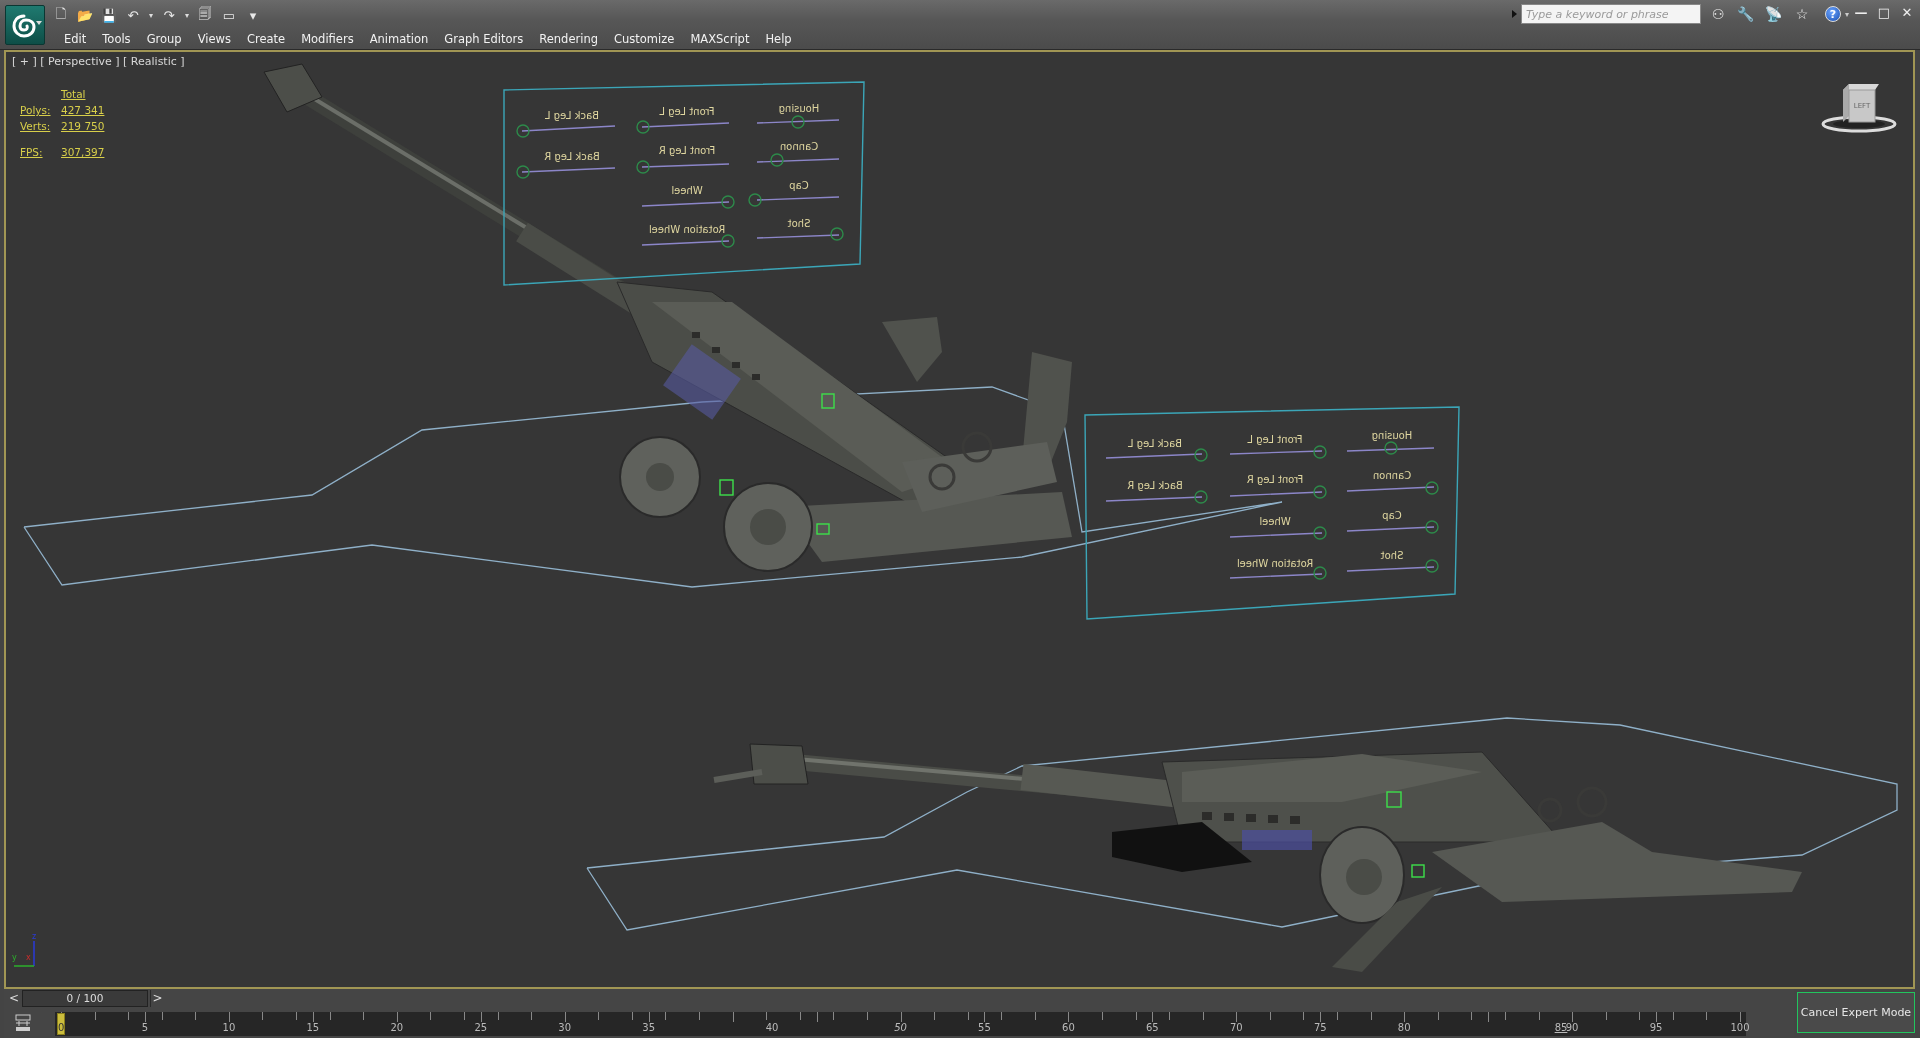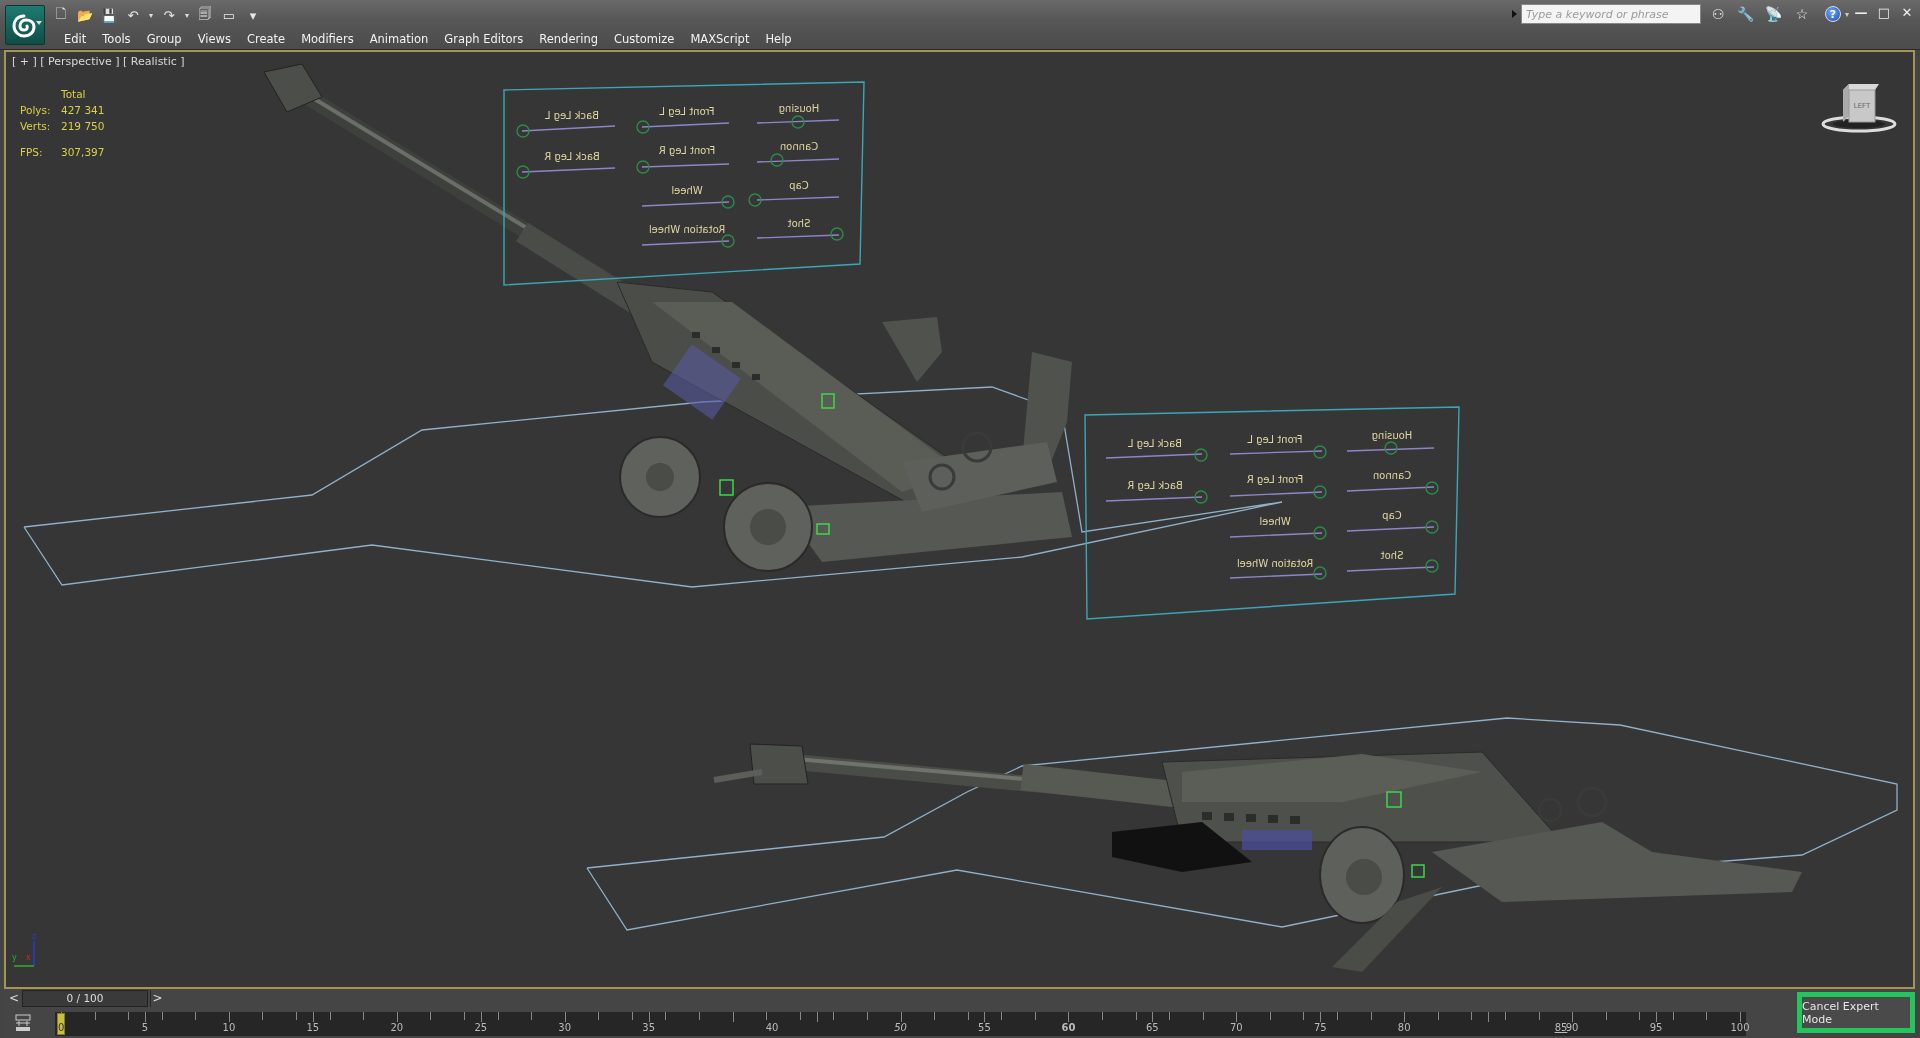--- a/index.html
+++ b/index.html
@@ -32,41 +32,41 @@
   .info-icon { width: 18px; height: 18px; color: #eee; font-size: 14px; display: flex; align-items: center; justify-content: center; }
   #help-icon { width: 16px; height: 16px; border-radius: 50%; background: radial-gradient(circle at 40% 35%, #6aa4ff, #1a4fb0); color: #fff; font-size: 11px; font-weight: bold; display: flex; align-items: center; justify-content: center; margin-left: 14px; border: 1px solid #ddd; }
   #help-caret { color: #ccc; font-size: 8px; margin-left: 4px; }
   #win-controls { position: absolute; right: 6px; top: 5px; display: flex; gap: 9px; }
   .win-btn { width: 14px; height: 14px; color: #eee; font-size: 13px; font-weight: bold; display: flex; align-items: center; justify-content: center; }
 
   
   #viewport { position: absolute; left: 4px; top: 50px; width: 1911px; height: 939px;
     background: #363636; border: 2px solid #a19654; overflow: hidden; }
   #vp-label { position: absolute; left: 6px; top: 3px; color: #d8d8d8; font-size: 11px; white-space: pre; }
-  #stats { position: absolute; left: 14px; top: 34px; color: #d8cf4a; font-size: 10.5px; line-height: 16px; }
+  #stats { position: absolute; left: 14px; top: 34px; color: #d8cf4a; font-size: 10.5px; line-height: 16px; text-decoration: underline; }
   #stats .row { display: flex; }
   #stats .k { width: 41px; }
   #viewcube { position: absolute; right: 14px; top: 26px; width: 80px; height: 58px; }
   #scene { position: absolute; left: -4px; top: -50px; }
 
   
   #time-nav { position: absolute; left: 4px; top: 989px; width: 1790px; height: 19px; background: #454545; }
   #prev-frame { position: absolute; left: 3px; top: 1px; width: 14px; height: 17px; color: #ddd; font-size: 12px; text-align: center; line-height: 17px; }
   #frame-field { position: absolute; left: 18px; top: 1px; width: 126px; height: 17px; background: #3a3a3a; border: 1px solid #222; color: #ddd; font-size: 10.5px; text-align: center; line-height: 15px; }
   #next-frame { position: absolute; left: 146px; top: 1px; width: 14px; height: 17px; color: #ddd; font-size: 12px; text-align: center; line-height: 17px; border-left: 1px solid #2a2a2a; }
   #track-row { position: absolute; left: 4px; top: 1008px; width: 1790px; height: 30px; background: #454545; }
   #track-bar-icon { position: absolute; left: 10px; top: 6px; width: 18px; height: 18px; }
   #track { position: absolute; left: 51px; top: 4px; width: 1691px; height: 24px; background: #262626; }
   .tick { position: absolute; top: 0; width: 1px; height: 8px; background: #888; }
   .tick.major { height: 10px; }
   .tick-lbl { position: absolute; top: 10px; color: #bbb; font-size: 10px; transform: translateX(-50%); }
   #time-slider { position: absolute; top: 1px; left: 2px; width: 8px; height: 22px; background: #cbbd3d; border: 1px solid #8a7f1c; }
   #time-slider span { position: absolute; top: 8px; left: 0; color: #333; font-size: 10px; }
   #bottom-right { position: absolute; left: 1794px; top: 989px; width: 126px; height: 49px; background: #444; }
-  #cancel-expert { position: absolute; left: 3px; top: 3px; width: 118px; height: 41px; border: 5px solid #22c55e; background: #4a4a4a; color: #e6e6e6; font-size: 11px; display: flex; align-items: center; justify-content: center; }
+  #cancel-expert { position: absolute; left: 3px; top: 3px; width: 118px; height: 41px; border: 1px solid #22c55e; background: #4a4a4a; color: #e6e6e6; font-size: 11px; display: flex; align-items: center; justify-content: center; }
   .svg-text { font-family: "DejaVu Sans", sans-serif; }
 </style>
 </head>
 <body>
 
 <div id="app">
 
   <div id="titlebar">
     <div id="app-button">
       <svg width="26" height="26" viewBox="0 0 26 26">
@@ -397,21 +397,21 @@
         <span class="tick-lbl" style="left: 173.9px;">10</span>
         <span class="tick-lbl" style="left: 257.85px;">15</span>
         <span class="tick-lbl" style="left: 341.8px;">20</span>
         <span class="tick-lbl" style="left: 425.75px;">25</span>
         <span class="tick-lbl" style="left: 509.7px;">30</span>
         <span class="tick-lbl" style="left: 593.65px;">35</span>
         <span class="tick-lbl" style="left: 717px;">40</span>
         <span class="tick-lbl" style="left: 744px; margin-top: 39px;">45</span>
         <span class="tick-lbl" style="left: 845.5px; font-style: italic;">50</span>
         <span class="tick-lbl" style="left: 929.45px;">55</span>
-        <span class="tick-lbl" style="left: 1013.4px; font-weight: bold;">60</span>
+        <span class="tick-lbl" style="left: 1013.4px;">60</span>
         <span class="tick-lbl" style="left: 1097.35px;">65</span>
         <span class="tick-lbl" style="left: 1181.3px;">70</span>
         <span class="tick-lbl" style="left: 1265.25px;">75</span>
         <span class="tick-lbl" style="left: 1349.2px;">80</span>
         <span class="tick-lbl" style="left: 1506px; text-decoration: underline;">85</span>
         <span class="tick-lbl" style="left: 1517.1px;">90</span>
         <span class="tick-lbl" style="left: 1601.05px;">95</span>
         <span class="tick-lbl" style="left: 1685px;">100</span>
         <div id="time-slider">
           <span>0</span>

